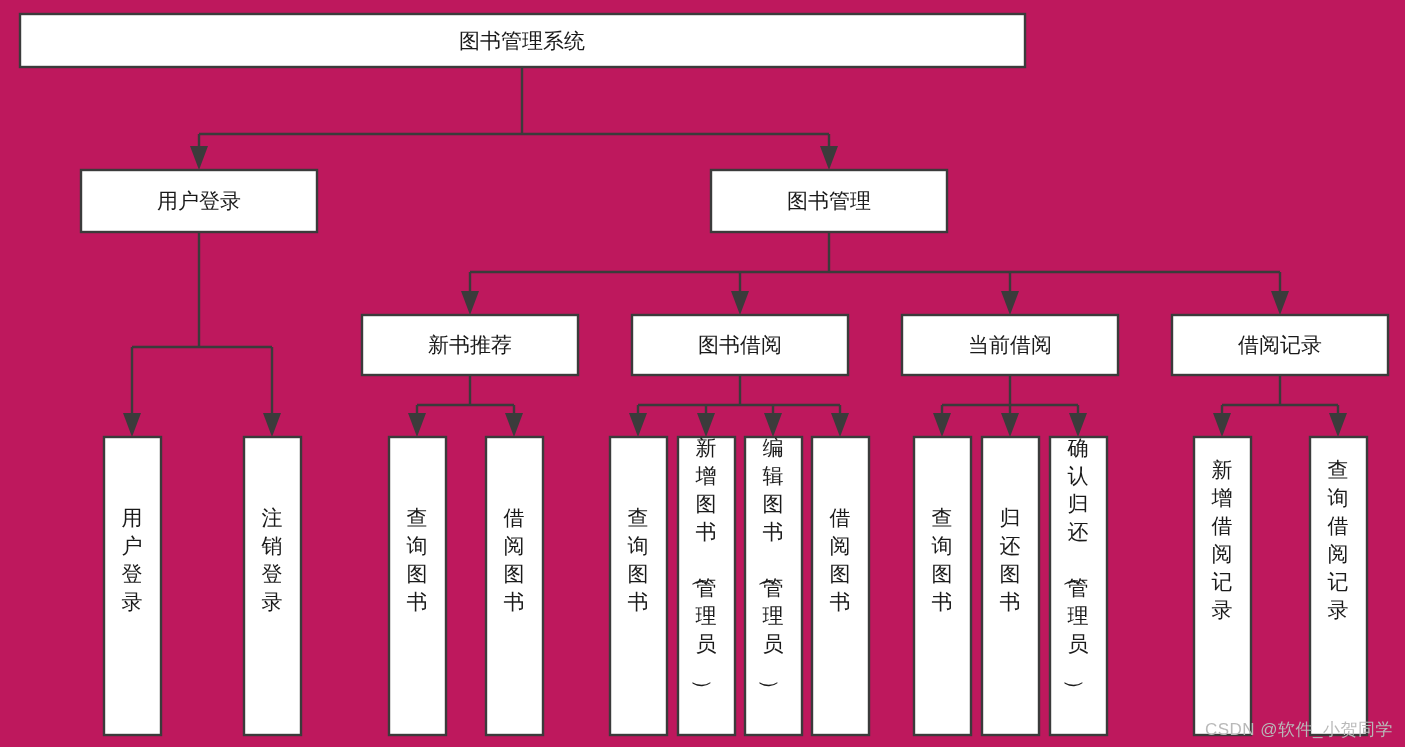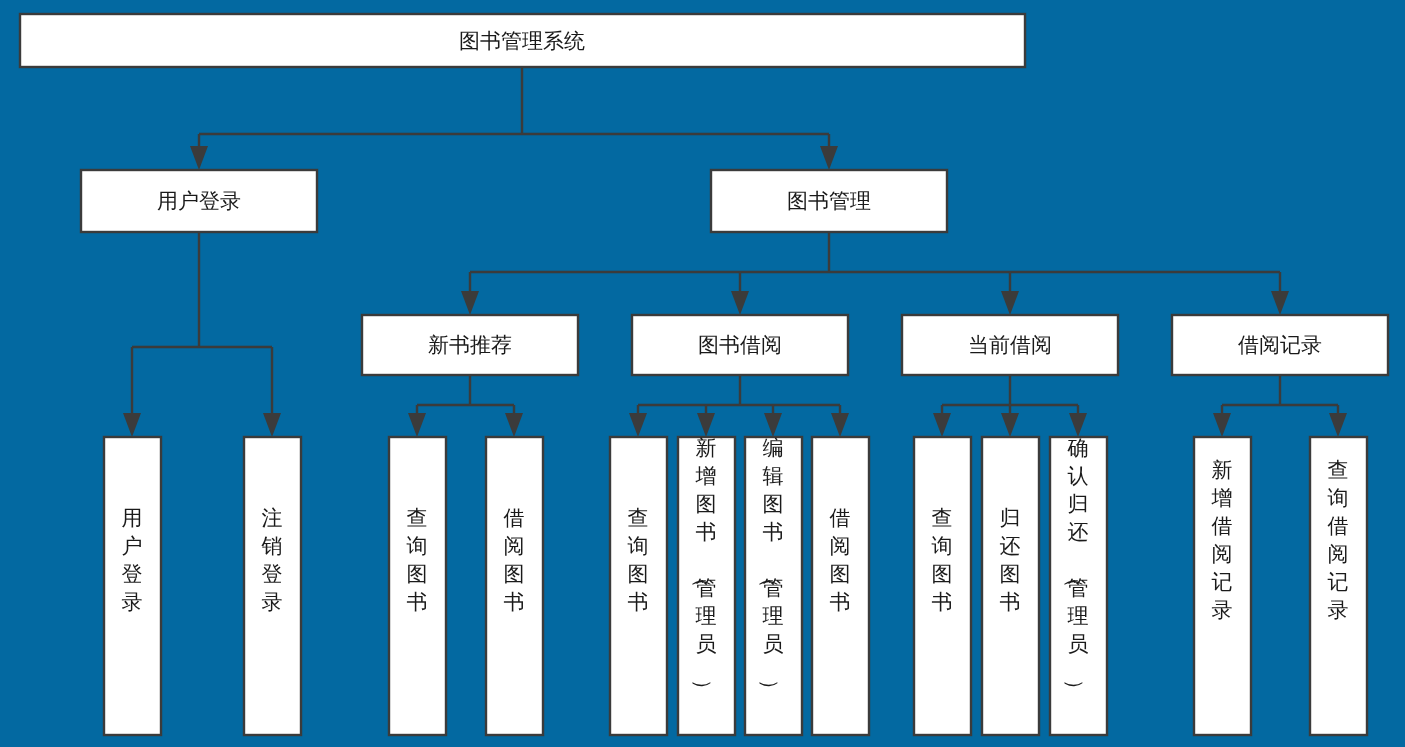--- a/index.html
+++ b/index.html
@@ -10,21 +10,21 @@
   body {
     width: 1405px;
     height: 747px;
     font-family: "Liberation Sans", "DejaVu Sans", sans-serif;
     overflow: hidden;
   }
   #diagram-root {
     position: relative;
     width: 1405px;
     height: 747px;
-    background: #0369a1;
+    background: #be185d;
   }
   svg#flowchart {
     position: absolute;
     left: 0;
     top: 0;
     width: 1405px;
     height: 747px;
     display: block;
   }
   .node-box {
@@ -221,13 +221,14 @@
       <rect class="node-box" x="1194" y="437" width="57" height="298"></rect>
       <text class="node-label-v" x="1222" y="477"><tspan x="1222" y="477">新</tspan><tspan x="1222" y="505">增</tspan><tspan x="1222" y="533">借</tspan><tspan x="1222" y="561">阅</tspan><tspan x="1222" y="589">记</tspan><tspan x="1222" y="617">录</tspan></text>
     </g>
     <g>
       <rect class="node-box" x="1310" y="437" width="57" height="298"></rect>
       <text class="node-label-v" x="1338" y="477"><tspan x="1338" y="477">查</tspan><tspan x="1338" y="505">询</tspan><tspan x="1338" y="533">借</tspan><tspan x="1338" y="561">阅</tspan><tspan x="1338" y="589">记</tspan><tspan x="1338" y="617">录</tspan></text>
     </g>
 
   </svg>
 
+  <div class="watermark">CSDN @软件_小贺同学</div>
 </div>
 
 </body></html>

